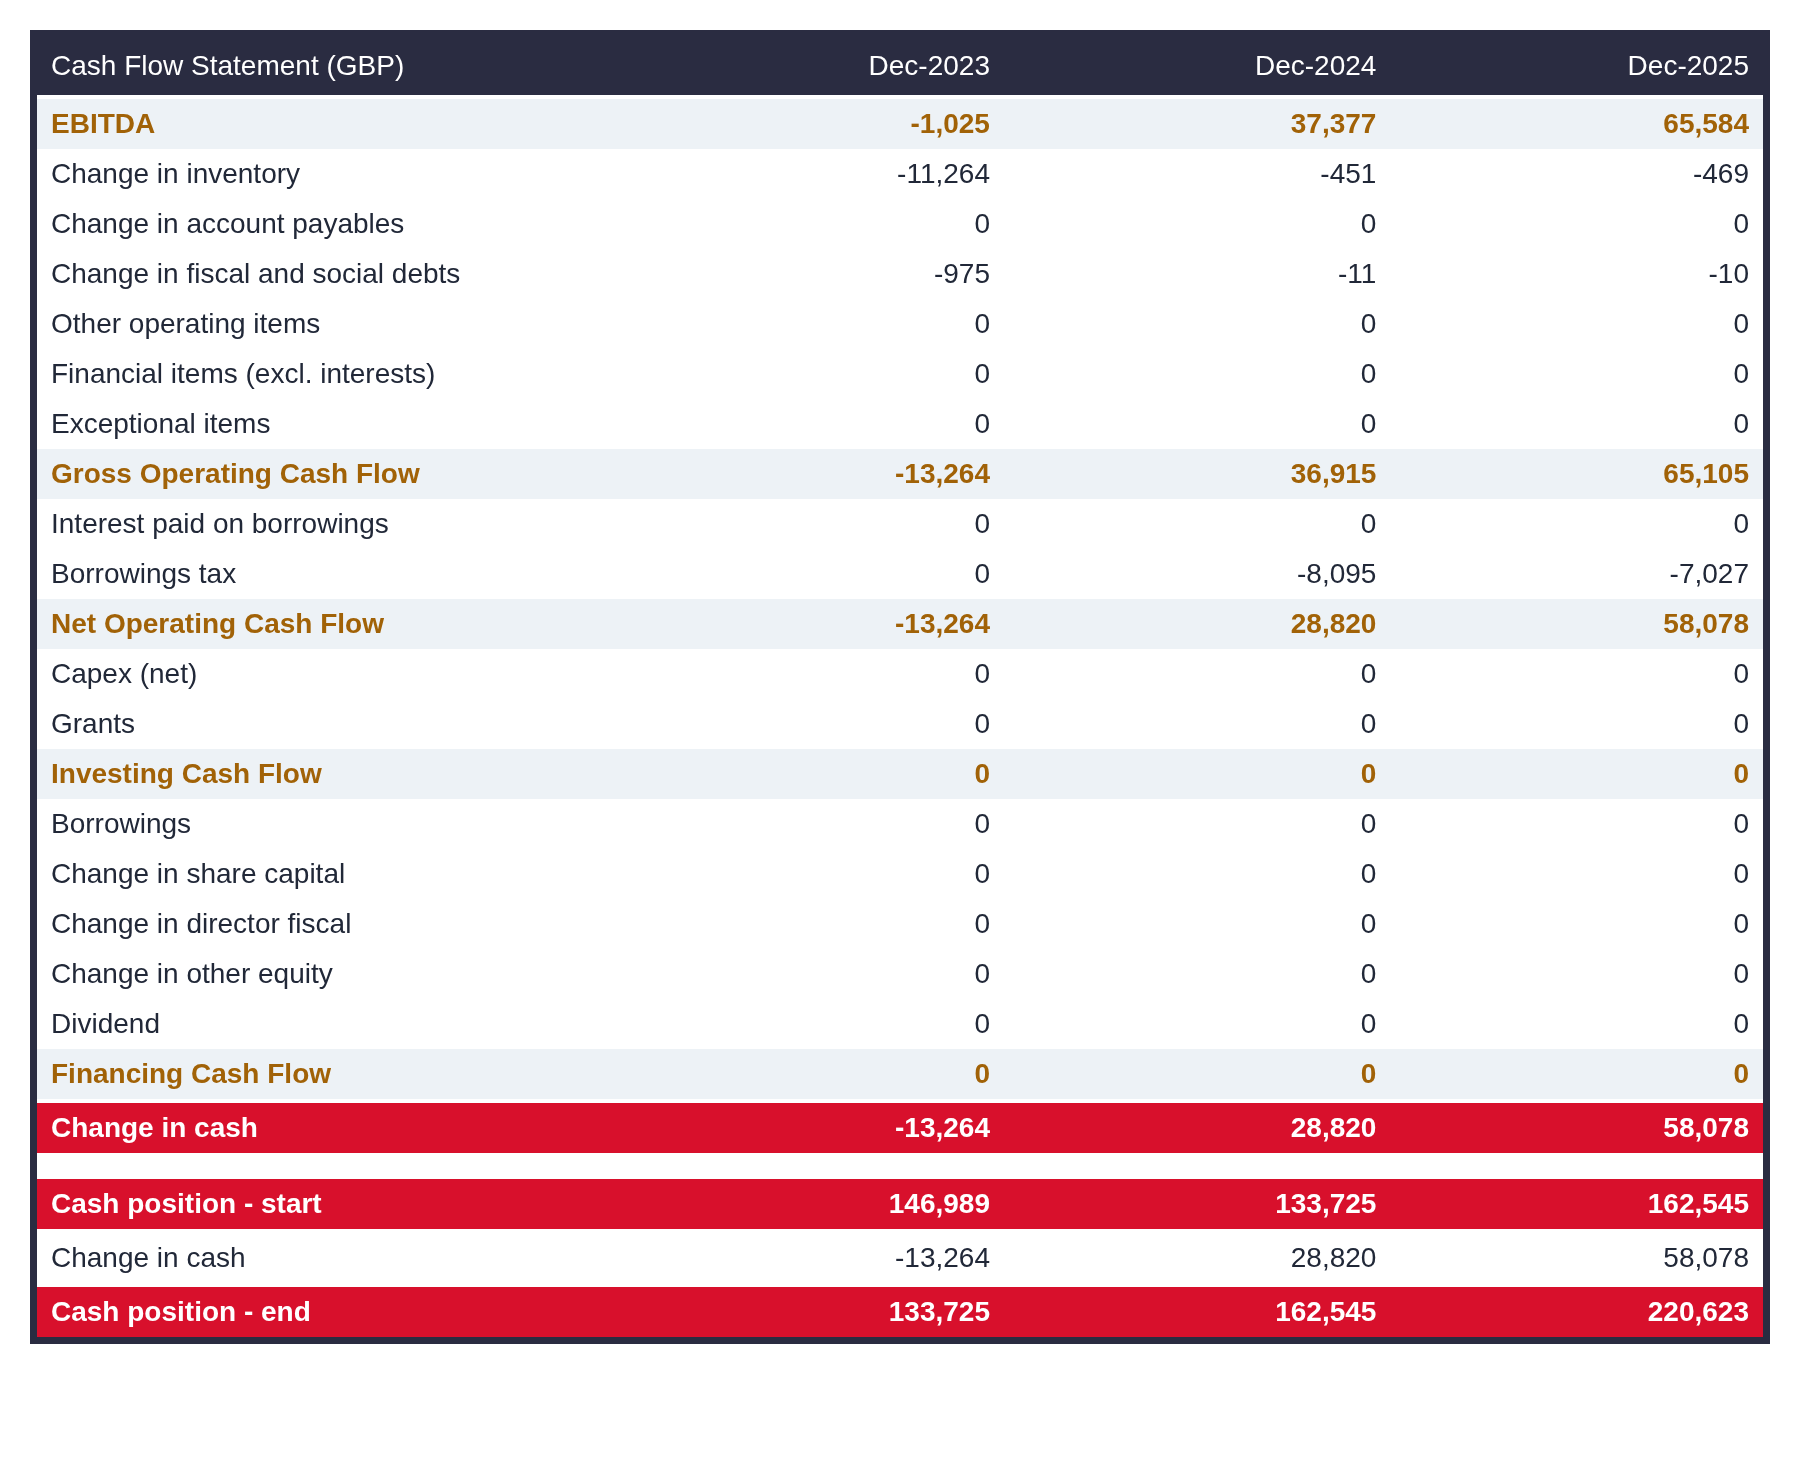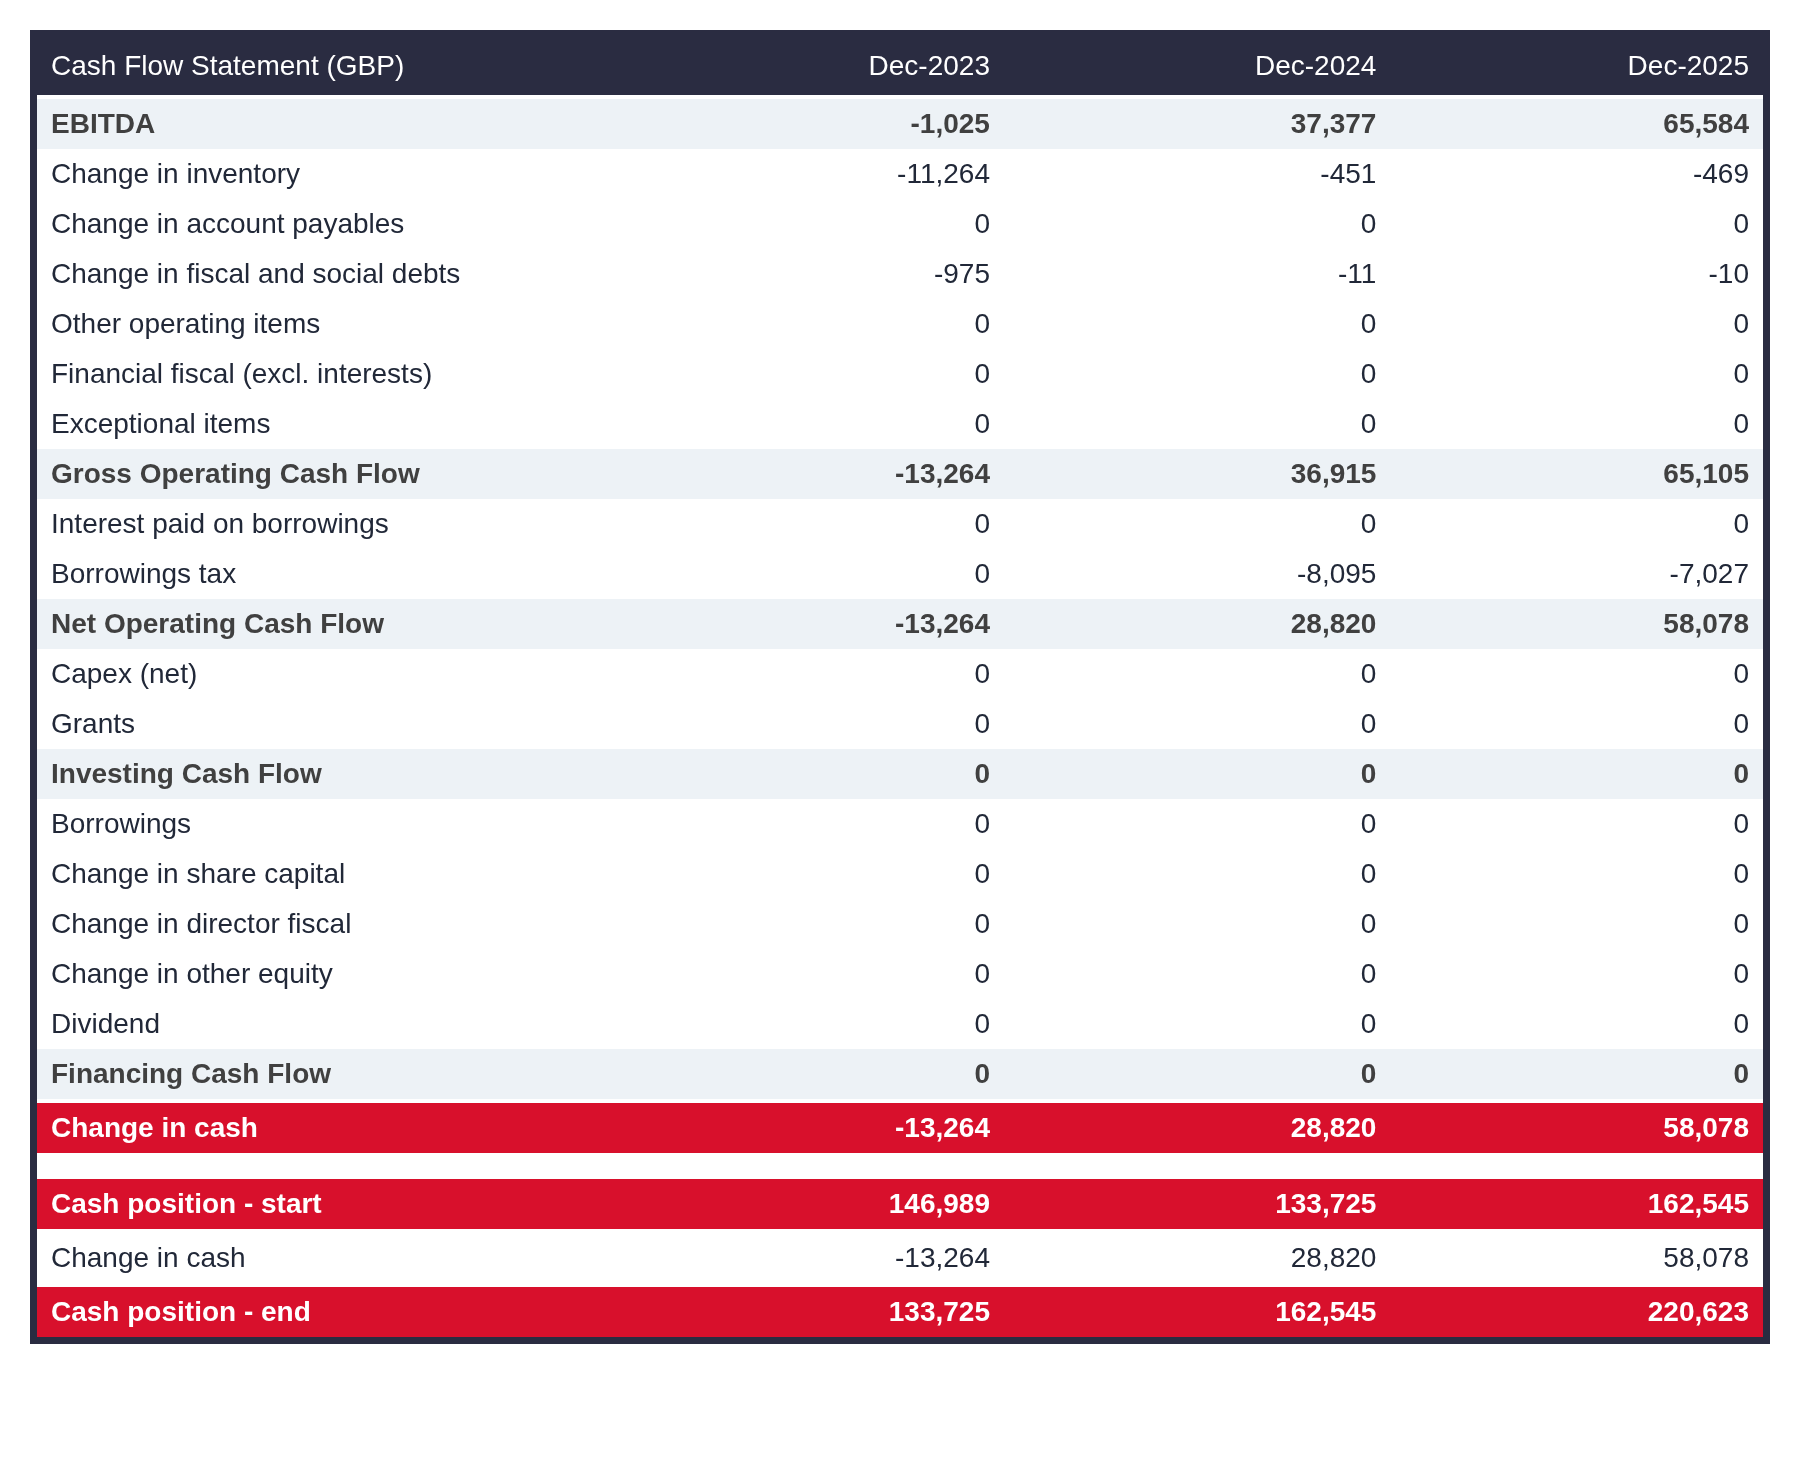--- a/index.html
+++ b/index.html
@@ -48,21 +48,21 @@
     border-bottom: 4px solid #ffffff;
   }
   th.label-col { text-align: left; }
   th.num, td.num { text-align: right; font-variant-numeric: tabular-nums; }
   td.label { text-align: left; }
 
   tr.normal td { background: #ffffff; font-weight: normal; }
   tr.subtotal td {
     background: var(--band);
     font-weight: bold;
-    color: #404040;
+    color: #a16207;
   }
   tr.total td {
     background: var(--red);
     color: #ffffff;
     font-weight: bold;
     border-top: 4px solid #ffffff;
     border-bottom: 4px solid #ffffff;
   }
   tr.spacer td {
     background: #ffffff;
@@ -114,21 +114,21 @@
           <td class="num">-11</td>
           <td class="num">-10</td>
         </tr>
         <tr class="normal">
           <td class="label">Other operating items</td>
           <td class="num">0</td>
           <td class="num">0</td>
           <td class="num">0</td>
         </tr>
         <tr class="normal">
-          <td class="label">Financial fiscal (excl. interests)</td>
+          <td class="label">Financial items (excl. interests)</td>
           <td class="num">0</td>
           <td class="num">0</td>
           <td class="num">0</td>
         </tr>
         <tr class="normal">
           <td class="label">Exceptional items</td>
           <td class="num">0</td>
           <td class="num">0</td>
           <td class="num">0</td>
         </tr>

